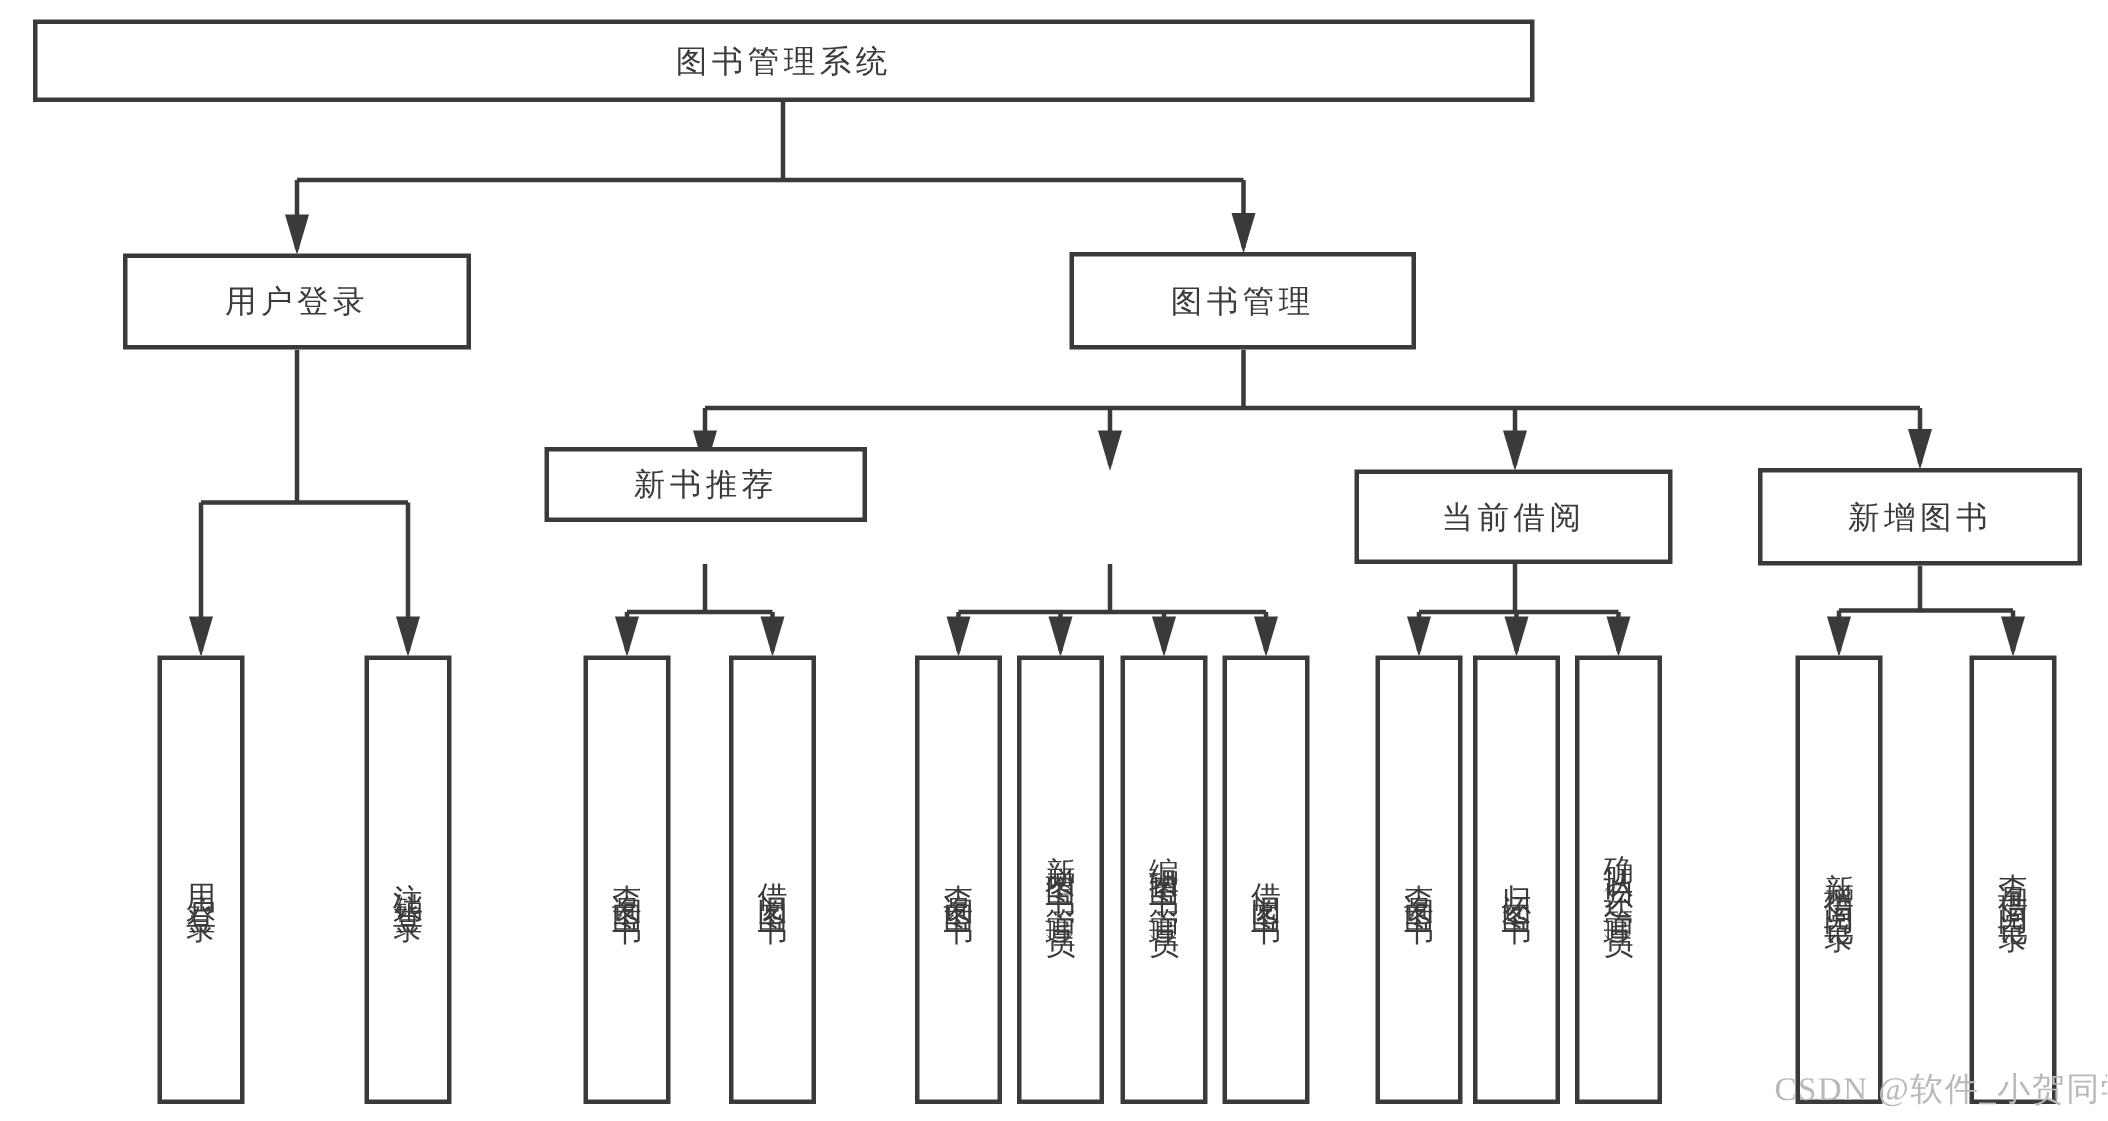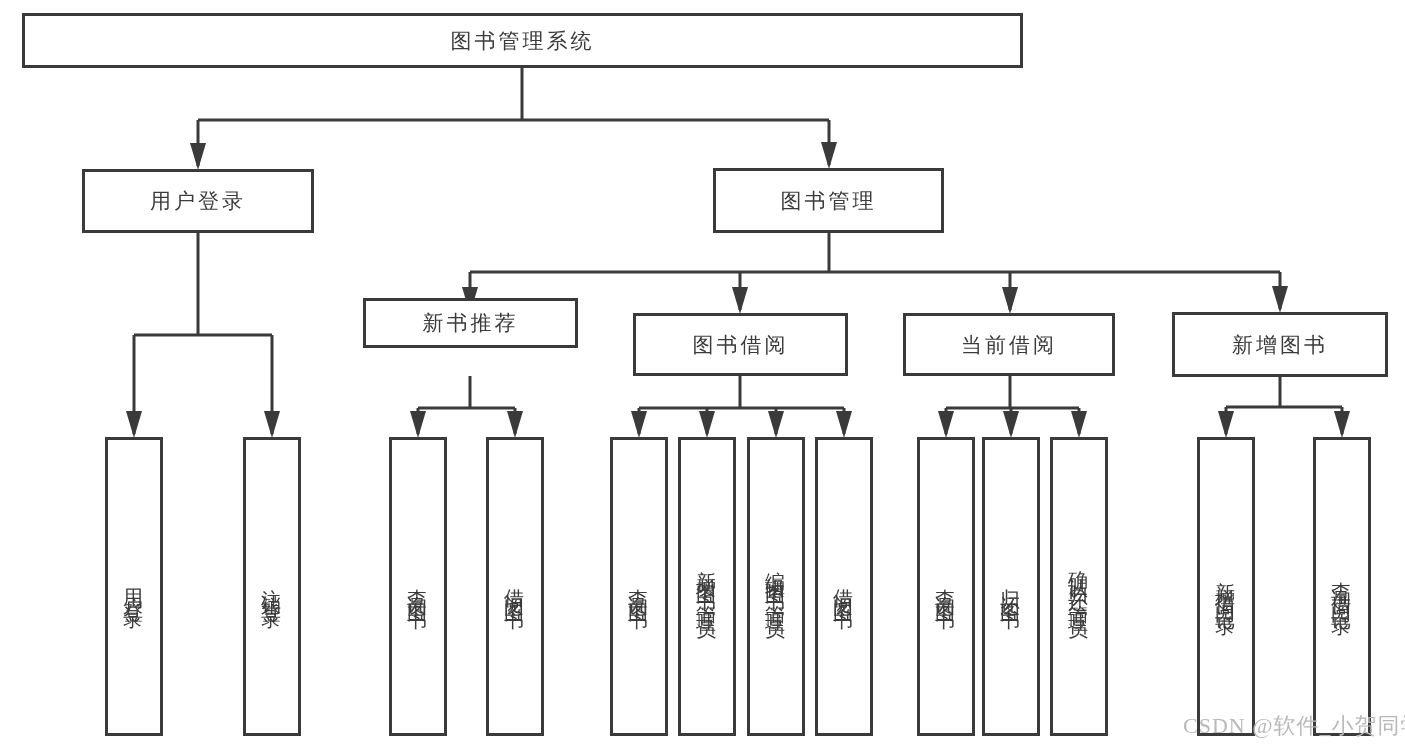--- a/index.html
+++ b/index.html
@@ -116,23 +116,20 @@
   <div class="box" style="left:82px;top:169px;width:232px;height:64px">
     <span class="hlabel">用户登录</span>
   </div>
   <div class="box" style="left:713px;top:168px;width:231px;height:65px">
     <span class="hlabel">图书管理</span>
   </div>
 
   <div class="box" style="left:363px;top:298px;width:215px;height:50px">
     <span class="hlabel">新书推荐</span>
   </div>
-  <div class="box" style="left:633px;top:313px;width:215px;height:63px">
-    <span class="hlabel">图书借阅</span>
-  </div>
   <div class="box" style="left:903px;top:313px;width:212px;height:63px">
     <span class="hlabel">当前借阅</span>
   </div>
   <div class="box" style="left:1172px;top:312px;width:216px;height:65px">
     <span class="hlabel">新增图书</span>
   </div>
 
   <div class="box vbox" style="left:105px">
     <span class="vlabel">用户登录</span>
   </div>

